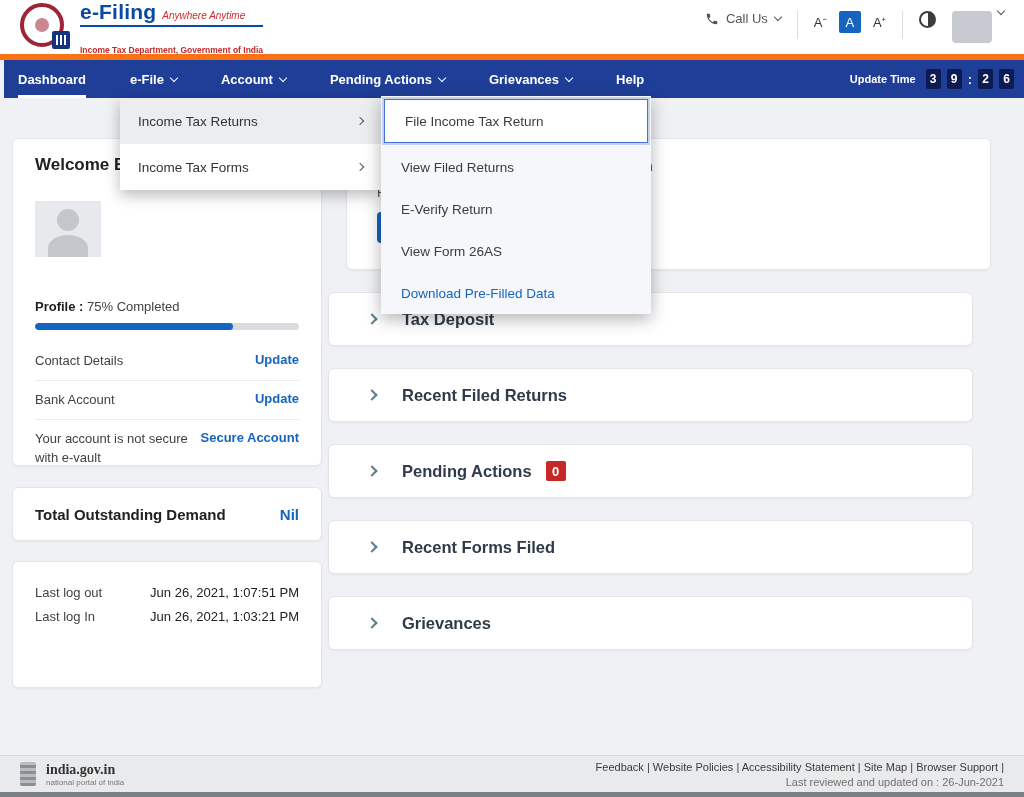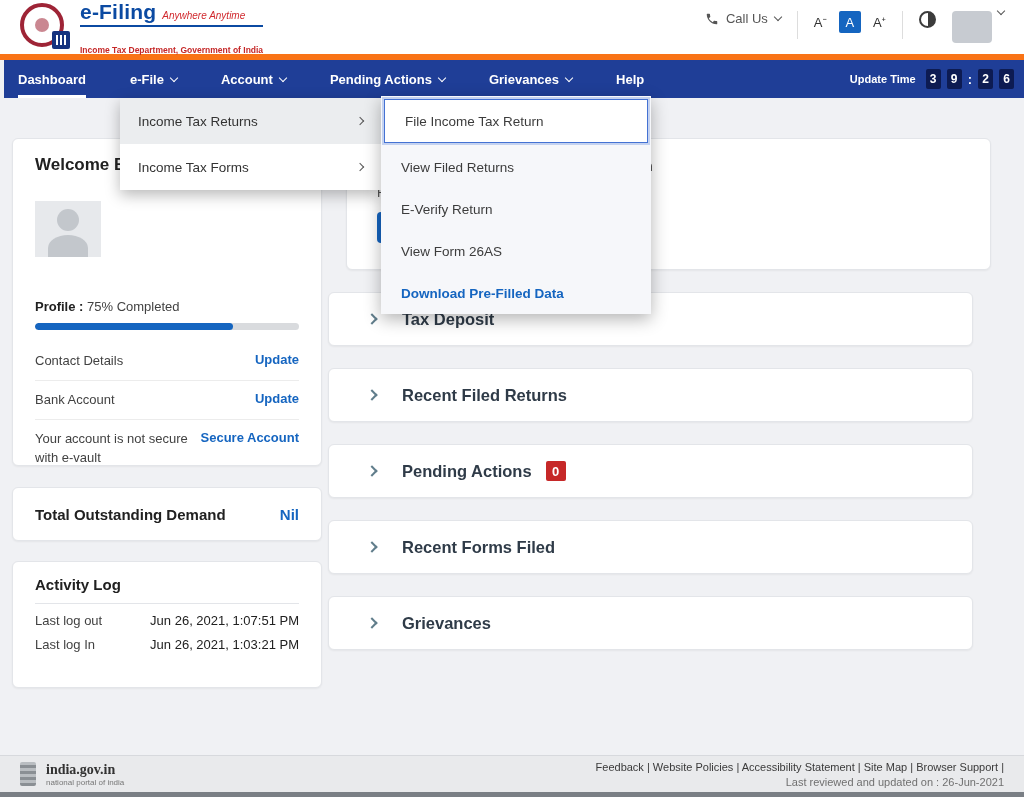--- a/index.html
+++ b/index.html
@@ -63,21 +63,21 @@
              padding:0 18px; font-size:13.5px; color:#333; background:#fff; cursor:pointer; }
   .m1-item.hover { background:#ebedef; }
   .m1-item .chv { color:#555; }
 
   .menu-l2 { position:absolute; left:381px; top:96px; width:270px; height:218px; background:#f6f7fa;
              box-shadow:0 5px 16px rgba(0,0,0,.3); z-index:61; display:flex; flex-direction:column; }
   .m2-item { flex:1; display:flex; align-items:center; padding:0 20px; font-size:13.5px;
              color:#3c3c3c; cursor:pointer; }
   .m2-item.highlight { margin:3px; background:#fff; border:1px solid #4472d3;
              box-shadow:0 0 0 2px #c4d2f0; }
-  .m2-item.blue { color:var(--accent,#1565c0); font-weight:bold; }
+  .m2-item.blue { color:var(--accent,#1565c0); font-weight:normal; }
 
   
   .card { position:absolute; background:#fff; border:1px solid #e3e5e9; border-radius:6px;
           box-shadow:0 1px 2px rgba(0,0,0,.05); }
 
   .welcome-card { left:12px; top:138px; width:310px; height:328px; padding:16px 22px; }
   .welcome-title { font-size:17px; font-weight:bold; color:#212121; }
   .avatar-ph { width:66px; height:56px; background:#e7e9ec; margin-top:26px; position:relative; overflow:hidden; }
   .avatar-ph .head { position:absolute; left:22px; top:8px; width:22px; height:22px; border-radius:50%; background:#c3c7cc; }
   .avatar-ph .body { position:absolute; left:13px; top:34px; width:40px; height:26px;
@@ -240,21 +240,20 @@
       </div>
     </div>
   </div>
 
   <div class="card demand-card">
     <span class="demand-label">Total Outstanding Demand</span>
     <span class="demand-value">Nil</span>
   </div>
 
   <div class="card activity-card">
-    <div class="activity-title">Activity Log</div>
     <div class="a-row">
       <span class="al">Last log out</span>
       <span class="av">Jun 26, 2021, 1:07:51 PM</span>
     </div>
     <div class="a-row">
       <span class="al">Last log In</span>
       <span class="av">Jun 26, 2021, 1:03:21 PM</span>
     </div>
   </div>
 

